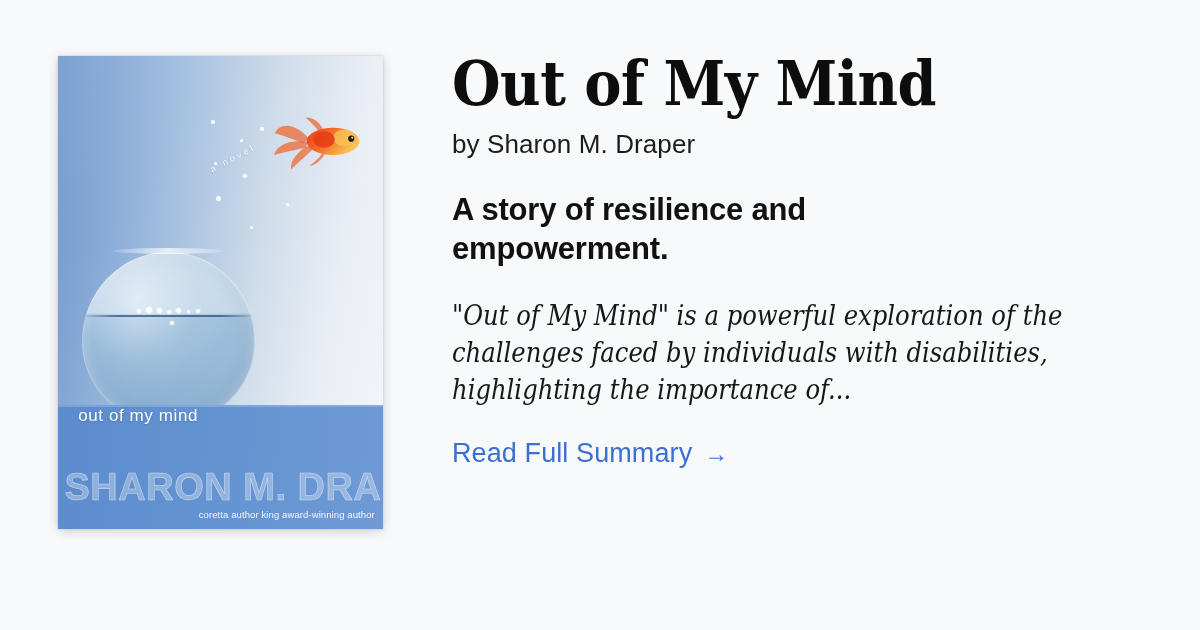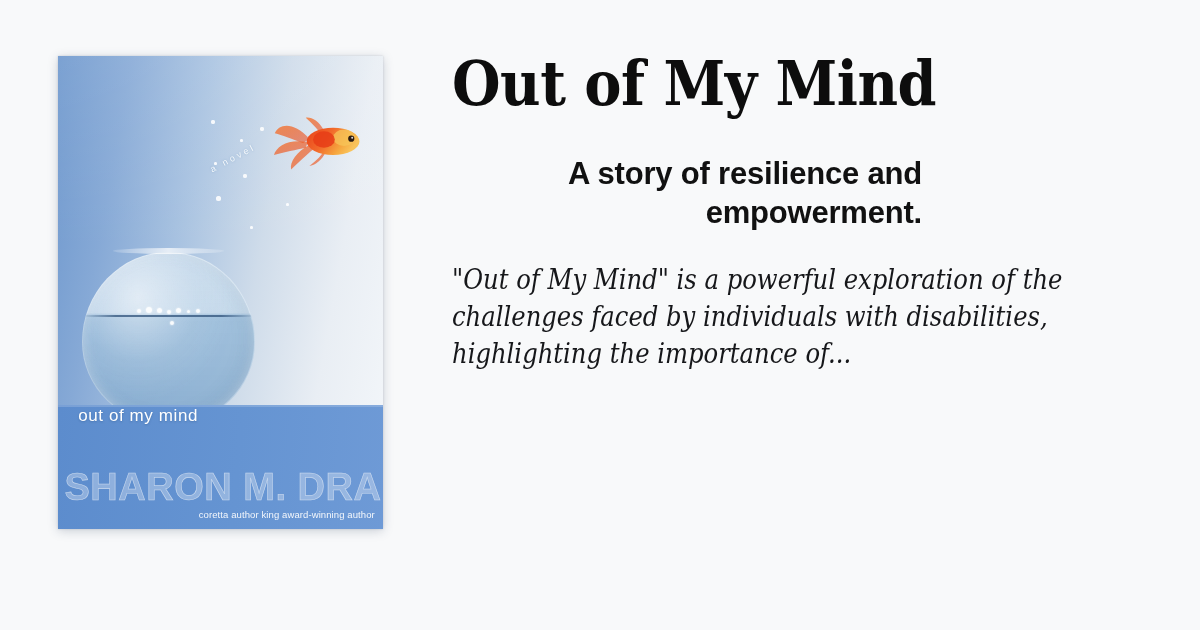--- a/index.html
+++ b/index.html
@@ -216,29 +216,28 @@
 
   .byline {
     margin-top: 14px;
     font-family: "Liberation Sans", sans-serif;
     font-size: 26px;
     color: #1c1c1c;
     letter-spacing: 0.1px;
   }
 
   .tagline {
-    margin-top: 40px;
+    margin-top: 31px;
     font-family: "Liberation Sans", sans-serif;
     font-size: 31px;
     line-height: 1.25;
     font-weight: bold;
     color: #111111;
     max-width: 470px;
     letter-spacing: -0.2px;
-    text-align: right;
   }
 
   .description {
     margin-top: 28px;
     font-family: "DejaVu Serif", "Liberation Serif", serif;
     font-style: italic;
     font-size: 27px;
     line-height: 1.38;
     color: #16171a;
     max-width: 690px;
@@ -329,17 +328,19 @@
 
       <div class="cover-band"></div>
       <div class="cover-title">out of my mind</div>
       <div class="cover-author">SHARON M. DRAPER</div>
       <div class="cover-award">coretta author king award-winning author</div>
     </div>
   </div>
 
   <div class="info">
     <h1 class="book-title">Out of My Mind</h1>
+    <div class="byline">by Sharon M. Draper</div>
     <h2 class="tagline">A story of resilience and empowerment.</h2>
     <p class="description">"Out of My Mind" is a powerful exploration of the challenges faced by individuals with disabilities, highlighting the importance of...</p>
+    <a class="read-more" href="#"><span>Read Full Summary</span><span class="arrow">→</span></a>
   </div>
 
 </div>
 
 </body></html>

